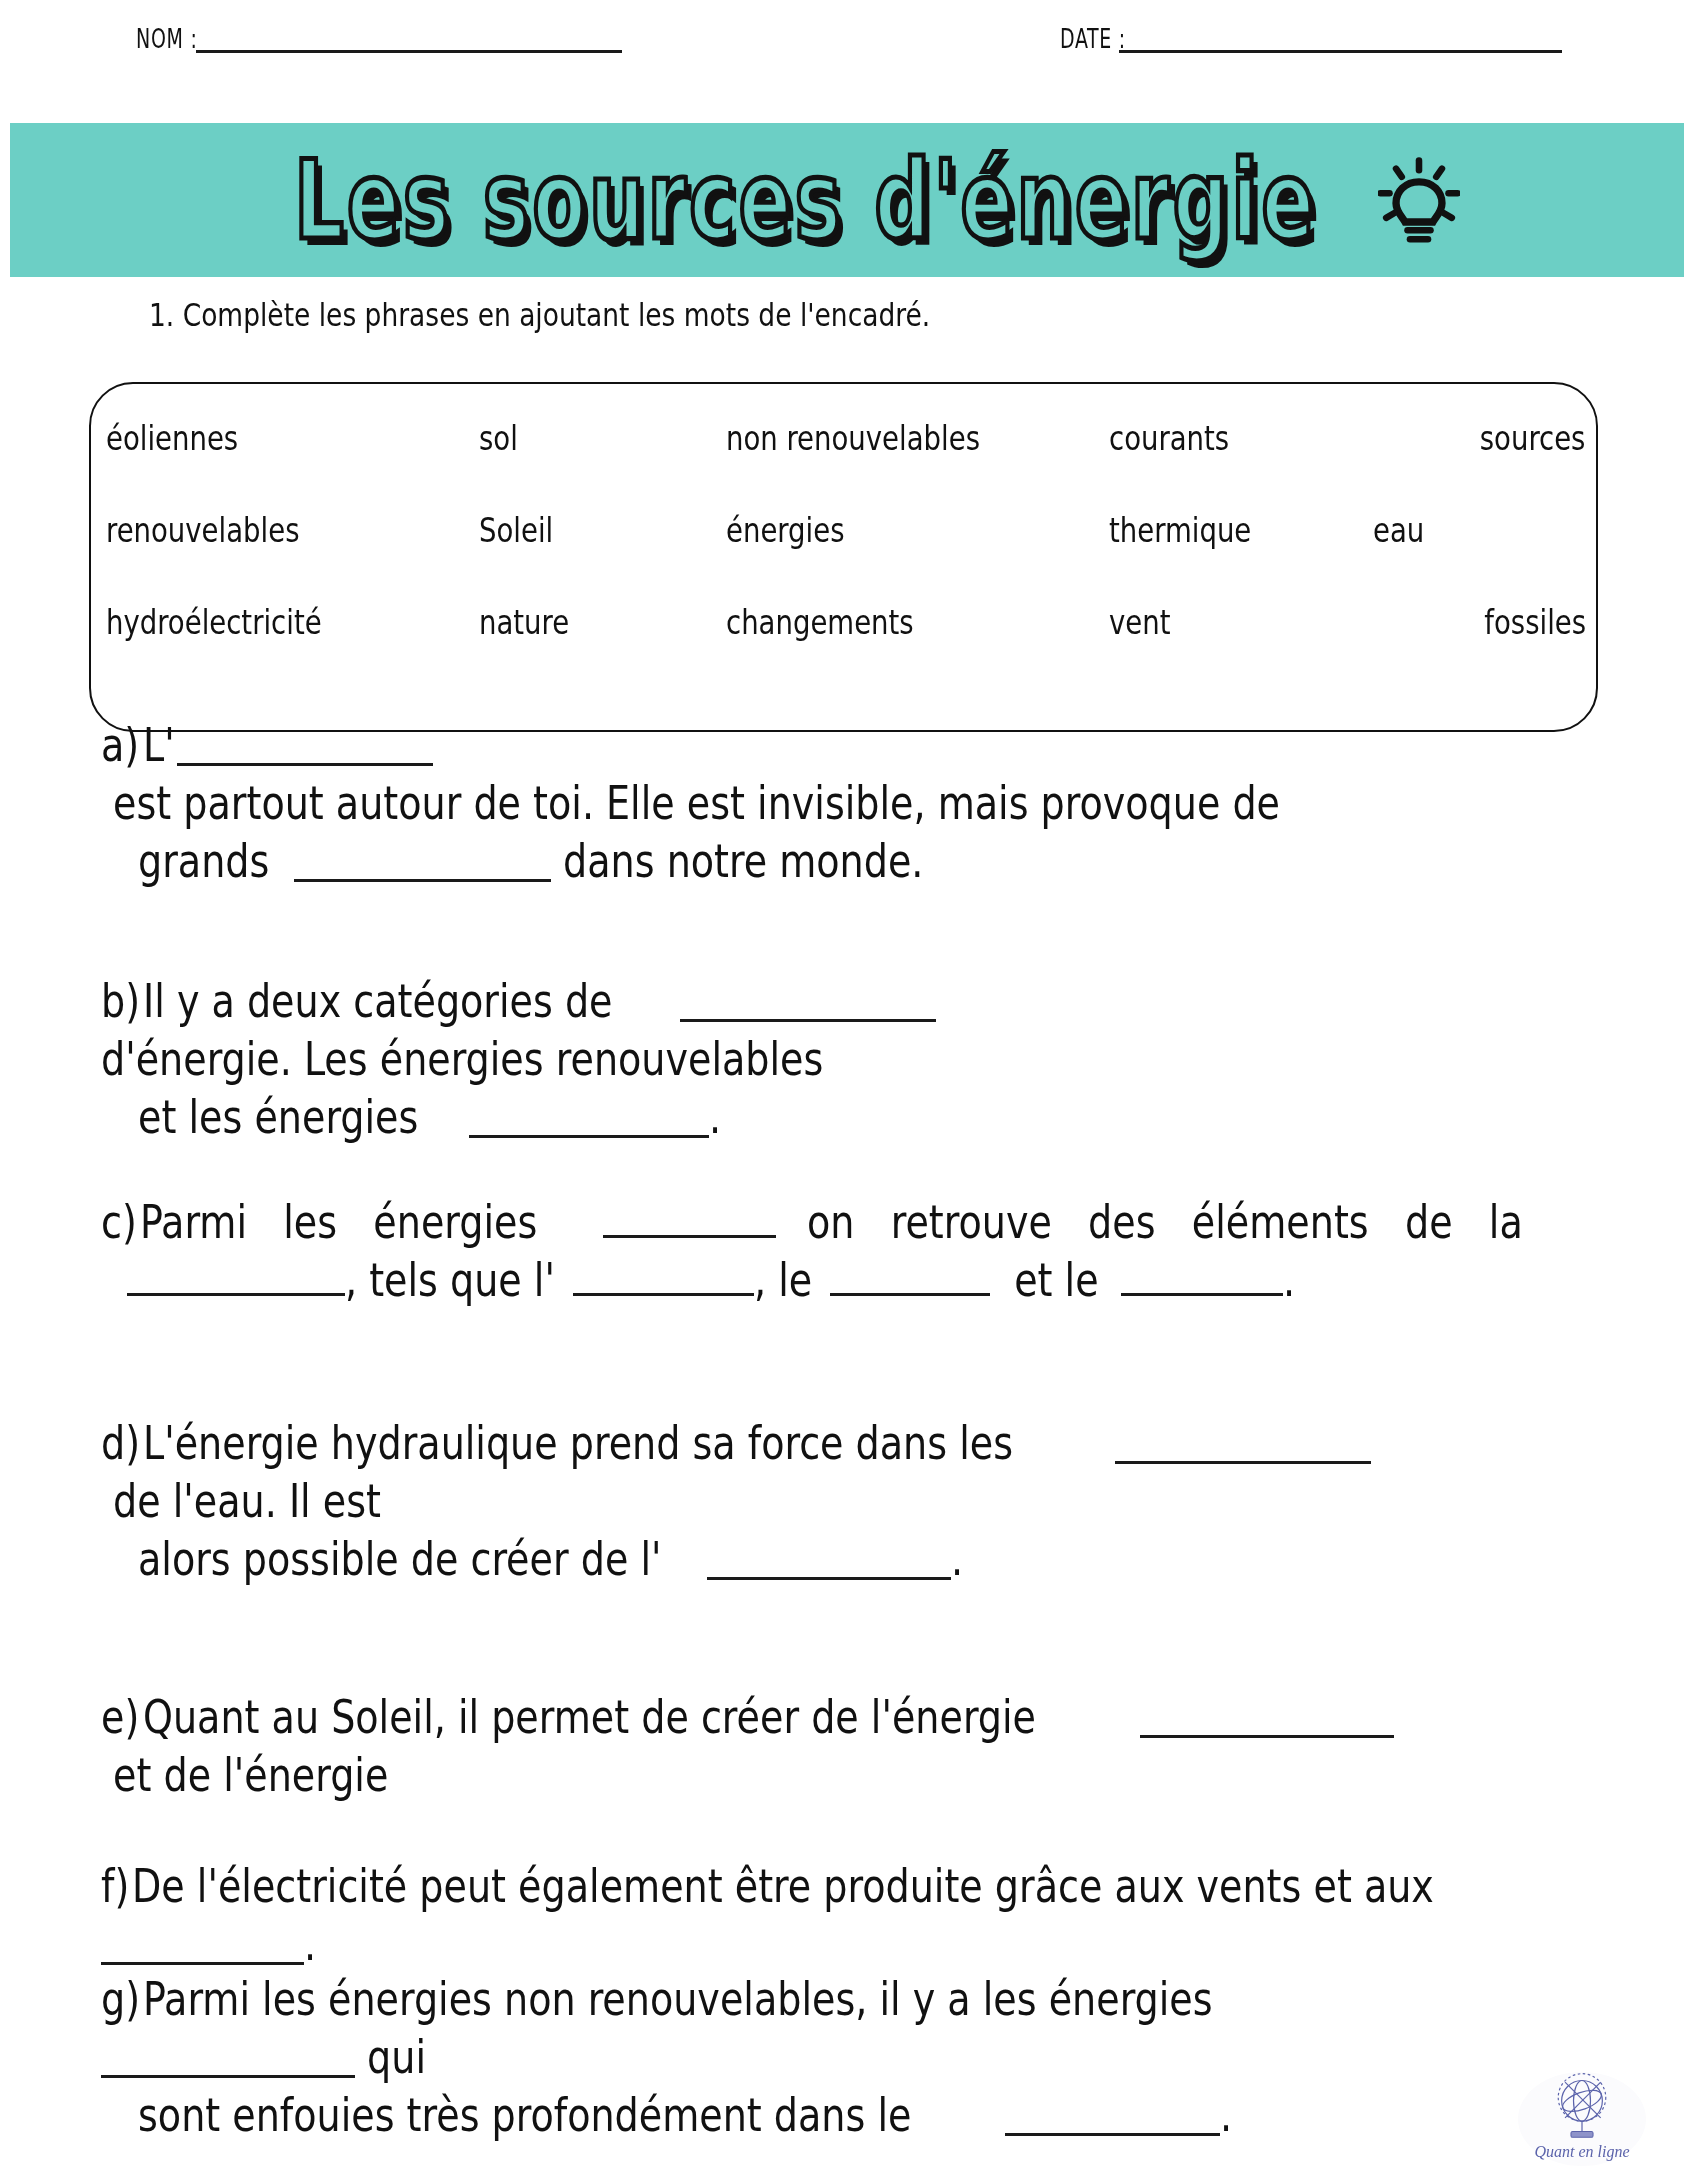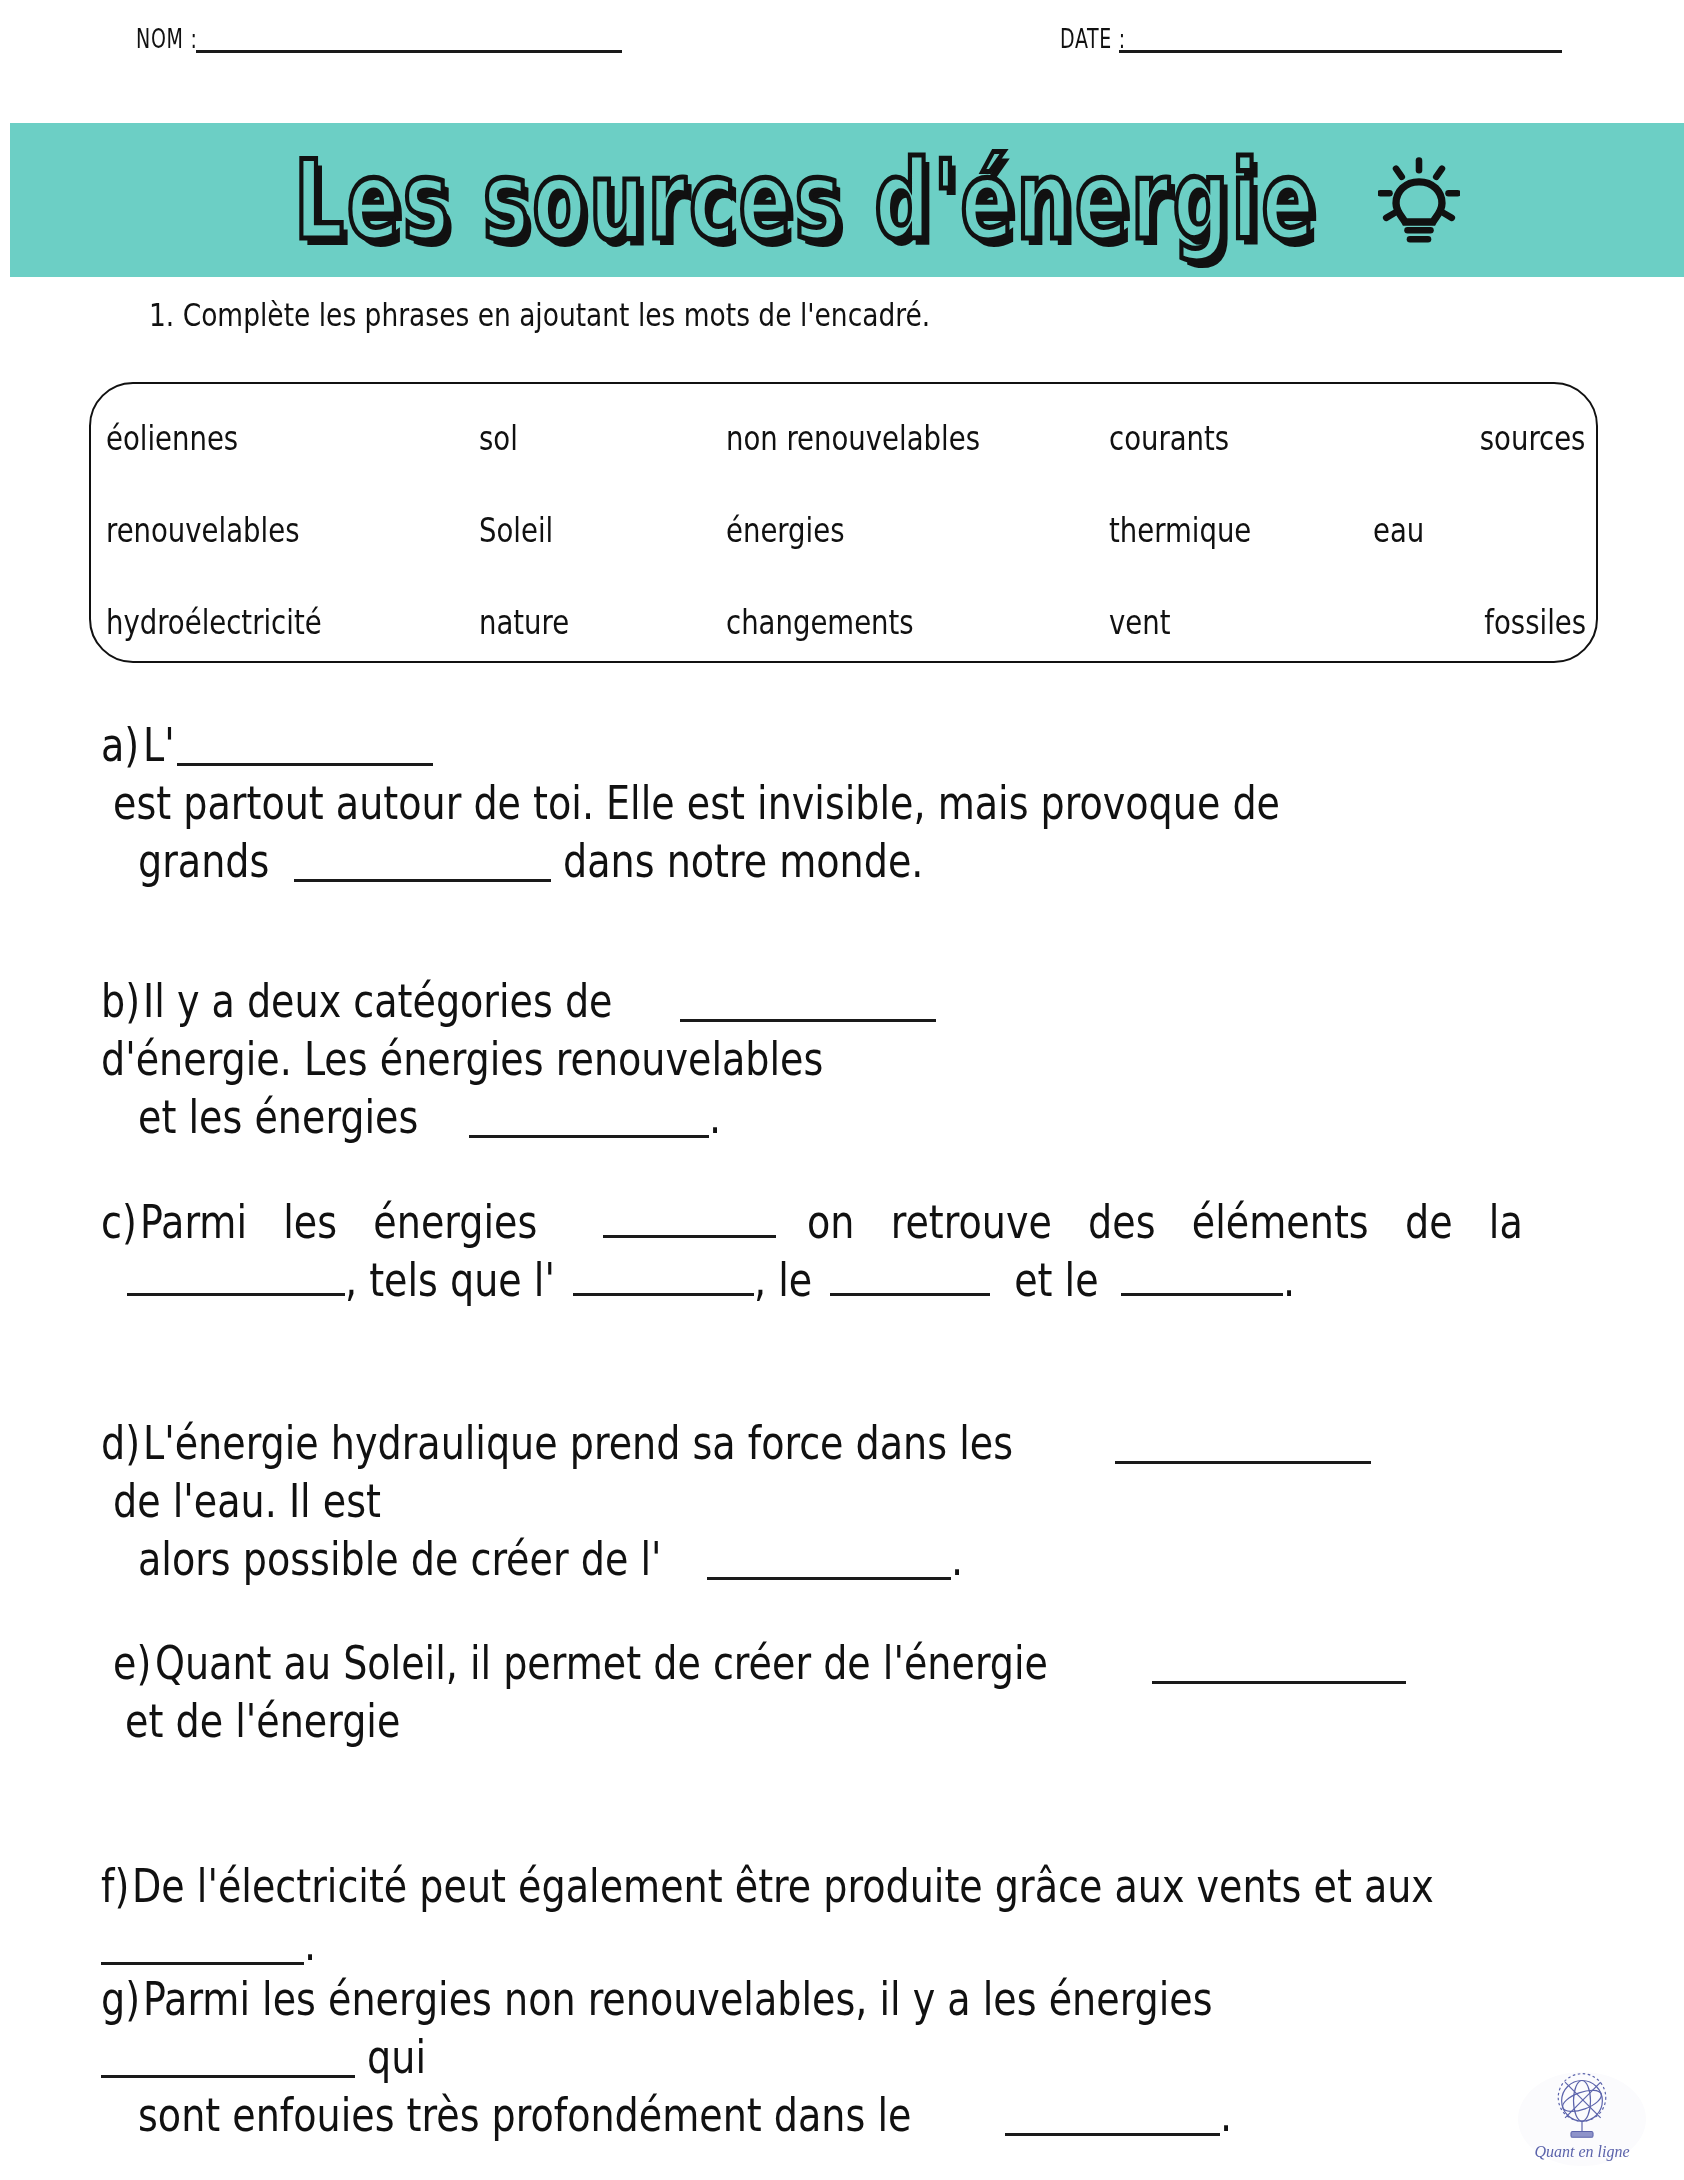--- a/index.html
+++ b/index.html
@@ -94,21 +94,21 @@
     transform-origin: left top;
     white-space: nowrap;
   }
 
   
   .wordbank {
     position: absolute;
     top: 382px;
     left: 89px;
     width: 1509px;
-    height: 281px;
+    height: 350px;
     border: 2.6px solid #111111;
     border-radius: 44px;
     box-sizing: border-box;
   }
   .wb-row {
     position: absolute;
     left: 0;
     width: 100%;
     height: 0;
   }
@@ -173,21 +173,21 @@
     border-bottom: 3.4px solid #1a1a1a;
     height: 29px;
     vertical-align: -5.1px;
   }
 
   
   #qa { top: 0px; }
   #qb { top: 256px; }
   #qc { top: 477px; }
   #qd { top: 698px; }
-  #qe { top: 918px; margin-left: 12px; }
+  #qe { top: 972px; }
   #qf { top: 1141px; }
   #qg { top: 1254px; }
 
   
   .logo {
     position: absolute;
     left: 1518px;
     top: 2072px;
     width: 128px;
     height: 102px;

